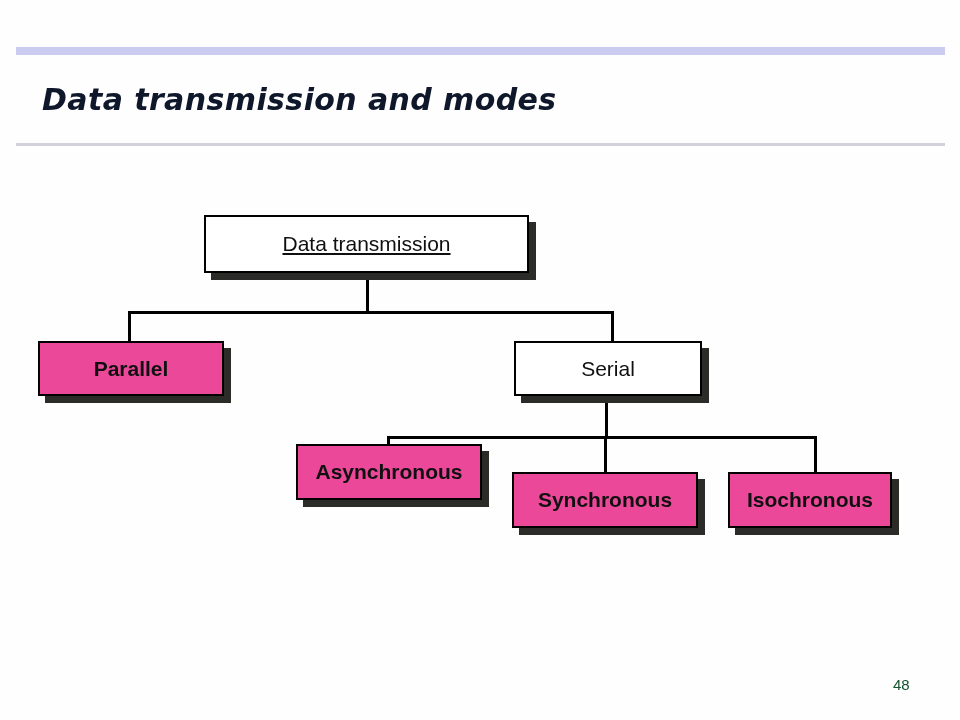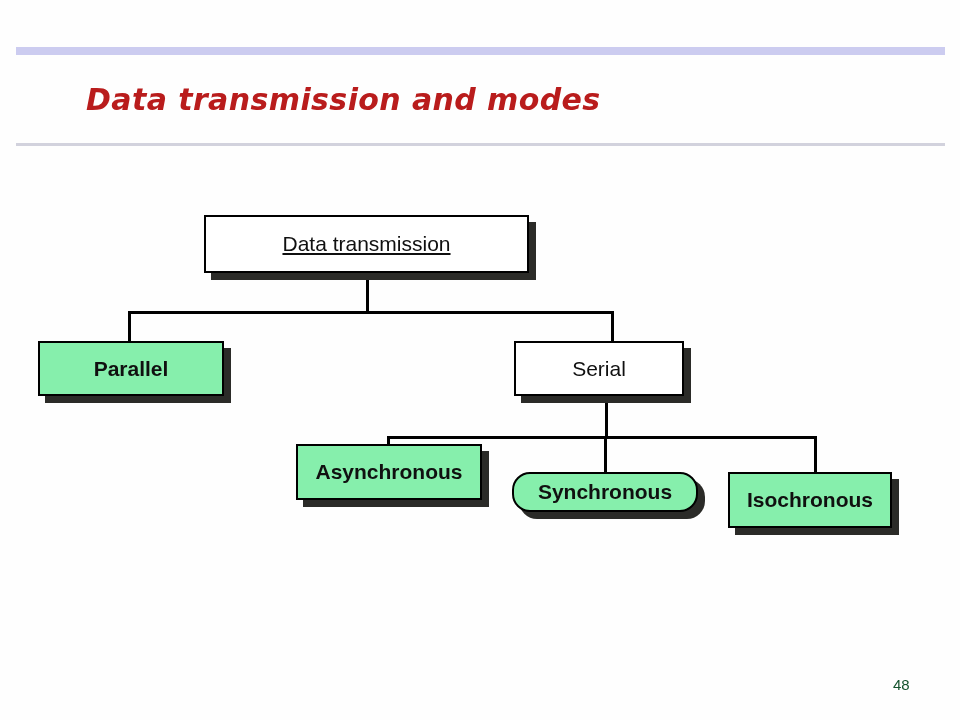--- a/index.html
+++ b/index.html
@@ -34,24 +34,23 @@
     position: absolute;
     left: 42px;
     top: 78px;
     width: 860px;
     height: 44px;
     font-family: "DejaVu Sans", sans-serif;
     font-size: 30px;
     font-weight: bold;
     font-style: italic;
     letter-spacing: 0.4px;
-    color: #b91c1c;
+    color: #0f172a;
     line-height: 44px;
     white-space: nowrap;
-    margin-left: 44px;
   }
   .title-rule {
     position: absolute;
     left: 16px;
     top: 143px;
     width: 929px;
     height: 3px;
     background: #d2d2dd;
   }
 
@@ -85,31 +84,31 @@
     color: #101010;
     line-height: 1.1;
     box-shadow: 7px 7px 0 0 #2b2b28;
   }
   .node.white {
     background: #ffffff;
     font-weight: normal;
     font-size: 21px;
   }
   .node.yellow {
-    background: #86efac;
+    background: #ec4899;
     font-weight: bold;
     font-size: 21px;
   }
 
   
   #node-root        { left: 204px; top: 215px; width: 325px; height: 58px; text-decoration: underline; }
   #node-parallel    { left: 38px;  top: 341px; width: 186px; height: 55px; }
-  #node-serial      { left: 514px; top: 341px; width: 170px; height: 55px; }
+  #node-serial      { left: 514px; top: 341px; width: 188px; height: 55px; }
   #node-async       { left: 296px; top: 444px; width: 186px; height: 56px; }
-  #node-sync        { left: 512px; top: 472px; width: 186px; height: 40px; border-radius: 18px; }
+  #node-sync        { left: 512px; top: 472px; width: 186px; height: 56px; }
   #node-isoc        { left: 728px; top: 472px; width: 164px; height: 56px; }
 
   
   .conn {
     position: absolute;
     background: #000000;
   }
   .conn.v { width: 3px; }
   .conn.h { height: 3px; }
 

